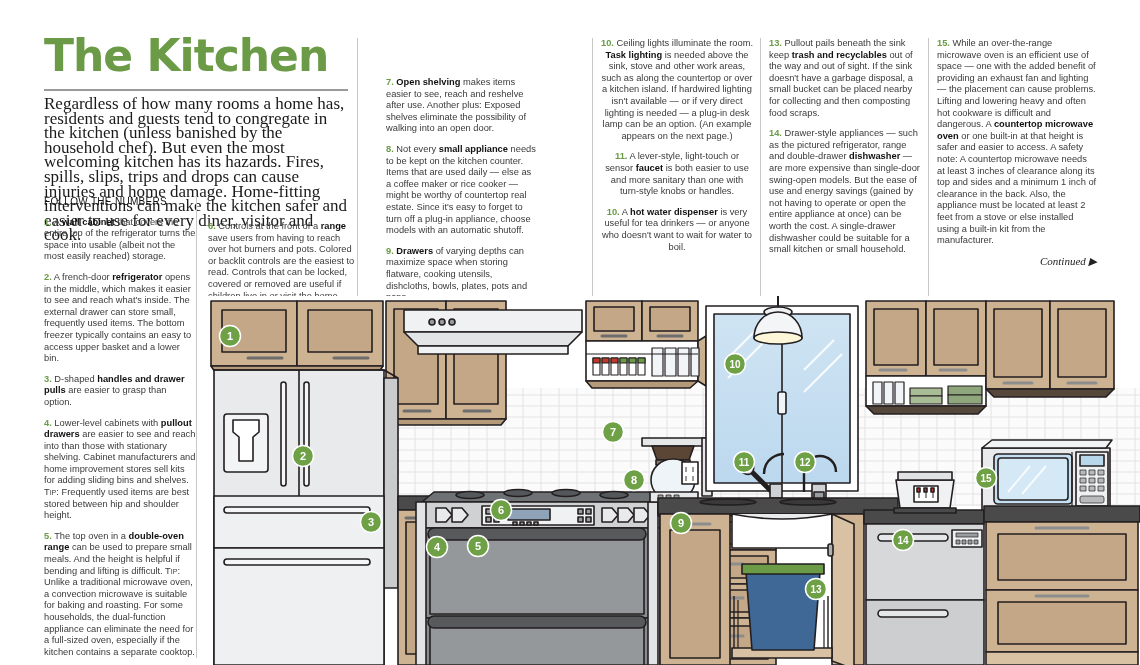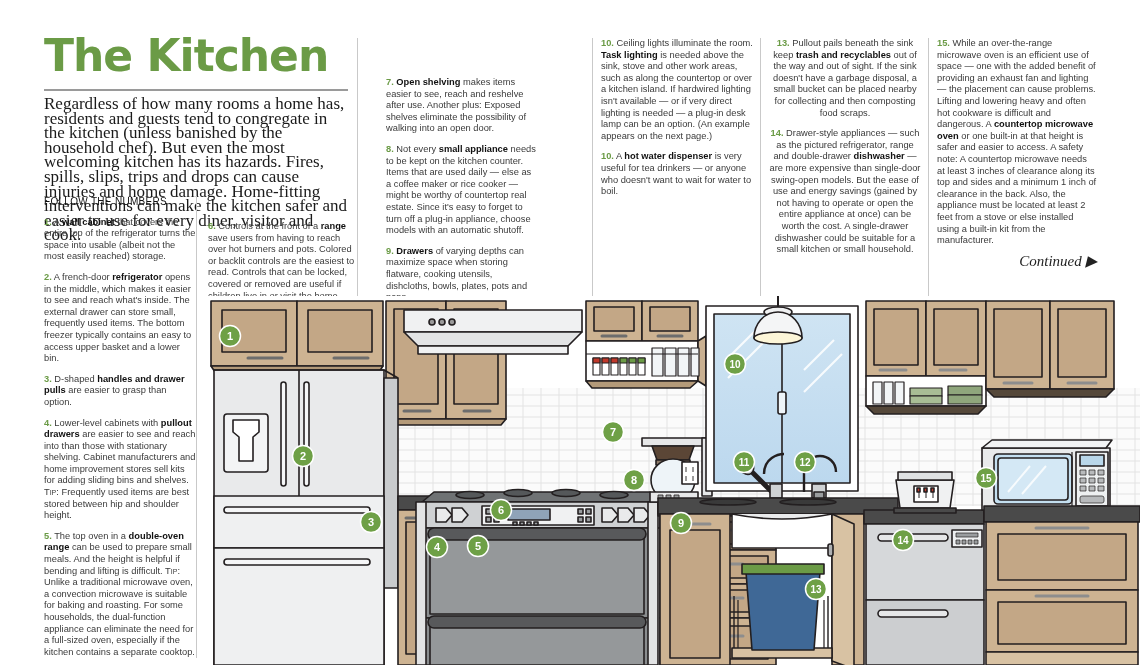--- a/index.html
+++ b/index.html
@@ -55,36 +55,36 @@
     color: #3a3a3a;
   }
   .col p { margin: 0 0 9px 0; }
   .col .num { color: #6b9b46; font-weight: bold; }
   .col b { color: #111; font-weight: bold; }
   .col .tip { font-variant: small-caps; }
 
   #col1 { left: 44px; top: 196px; width: 152px; }
   #col2 { left: 208px; top: 196px; width: 152px; margin-top: 25px; }
   #col3 { left: 386px; width: 152px; margin-top: 39px; }
-  #col4 { left: 601px; width: 152px; }
-  #col5 { left: 769px; width: 152px; text-align: center; }
+  #col4 { left: 601px; width: 152px; text-align: center; }
+  #col5 { left: 769px; width: 152px; }
   #col6 { left: 937px; width: 160px; }
 
   .section-head {
     font-family: "Liberation Sans", sans-serif;
     font-weight: normal;
     font-size: 10px;
     letter-spacing: 0.3px;
     color: #111;
     margin: 0 0 7px 0;
   }
   .continued {
     font-family: "Liberation Serif", serif;
     font-style: italic;
-    font-size: 15px;
+    font-size: 11px;
     color: #222;
     text-align: right;
     margin-top: 2px;
   }
 
   
   .vrule {
     position: absolute;
     width: 1px;
     background: #c9c9c9;
@@ -137,20 +137,21 @@
   </div>
 
   <div class="col" id="col3">
     <p><span class="num">7.</span><span> </span><b>Open shelving</b><span> makes items easier to see, reach and reshelve after use. Another plus: Exposed shelves eliminate the possibility of walking into an open door.</span></p>
     <p><span class="num">8.</span><span> Not every </span><b>small appliance</b><span> needs to be kept on the kitchen counter. Items that are used daily — else as a coffee maker or rice cooker — might be worthy of countertop real estate. Since it's easy to forget to turn off a plug-in appliance, choose models with an automatic shutoff.</span></p>
     <p><span class="num">9.</span><span> </span><b>Drawers</b><span> of varying depths can maximize space when storing flatware, cooking utensils, dishcloths, bowls, plates, pots and pans.</span></p>
   </div>
 
   <div class="col" id="col4">
     <p><span class="num">10.</span><span> Ceiling lights illuminate the room. </span><b>Task lighting</b><span> is needed above the sink, stove and other work areas, such as along the countertop or over a kitchen island. If hardwired lighting isn't available — or if very direct lighting is needed — a plug-in desk lamp can be an option. (An example appears on the next page.)</span></p>
+    <p><span class="num">11.</span><span> A lever-style, light-touch or sensor </span><b>faucet</b><span> is both easier to use and more sanitary than one with turn-style knobs or handles.</span></p>
     <p><span class="num">10.</span><span> A </span><b>hot water dispenser</b><span> is very useful for tea drinkers — or anyone who doesn't want to wait for water to boil.</span></p>
   </div>
 
   <div class="col" id="col5">
     <p><span class="num">13.</span><span> Pullout pails beneath the sink keep </span><b>trash and recyclables</b><span> out of the way and out of sight. If the sink doesn't have a garbage disposal, a small bucket can be placed nearby for collecting and then composting food scraps.</span></p>
     <p><span class="num">14.</span><span> Drawer-style appliances — such as the pictured refrigerator, range and double-drawer </span><b>dishwasher</b><span> — are more expensive than single-door swing-open models. But the ease of use and energy savings (gained by not having to operate or open the entire appliance at once) can be worth the cost. A single-drawer dishwasher could be suitable for a small kitchen or small household.</span></p>
   </div>
 
   <div class="col" id="col6">
     <p><span class="num">15.</span><span> While an over-the-range microwave oven is an efficient use of space — one with the added benefit of providing an exhaust fan and lighting — the placement can cause problems. Lifting and lowering heavy and often hot cookware is difficult and dangerous. A </span><b>countertop microwave oven</b><span> or one built-in at that height is safer and easier to access. A safety note: A countertop microwave needs at least 3 inches of clearance along its top and sides and a minimum 1 inch of clearance in the back. Also, the appliance must be located at least 2 feet from a stove or else installed using a built-in kit from the manufacturer.</span></p>

